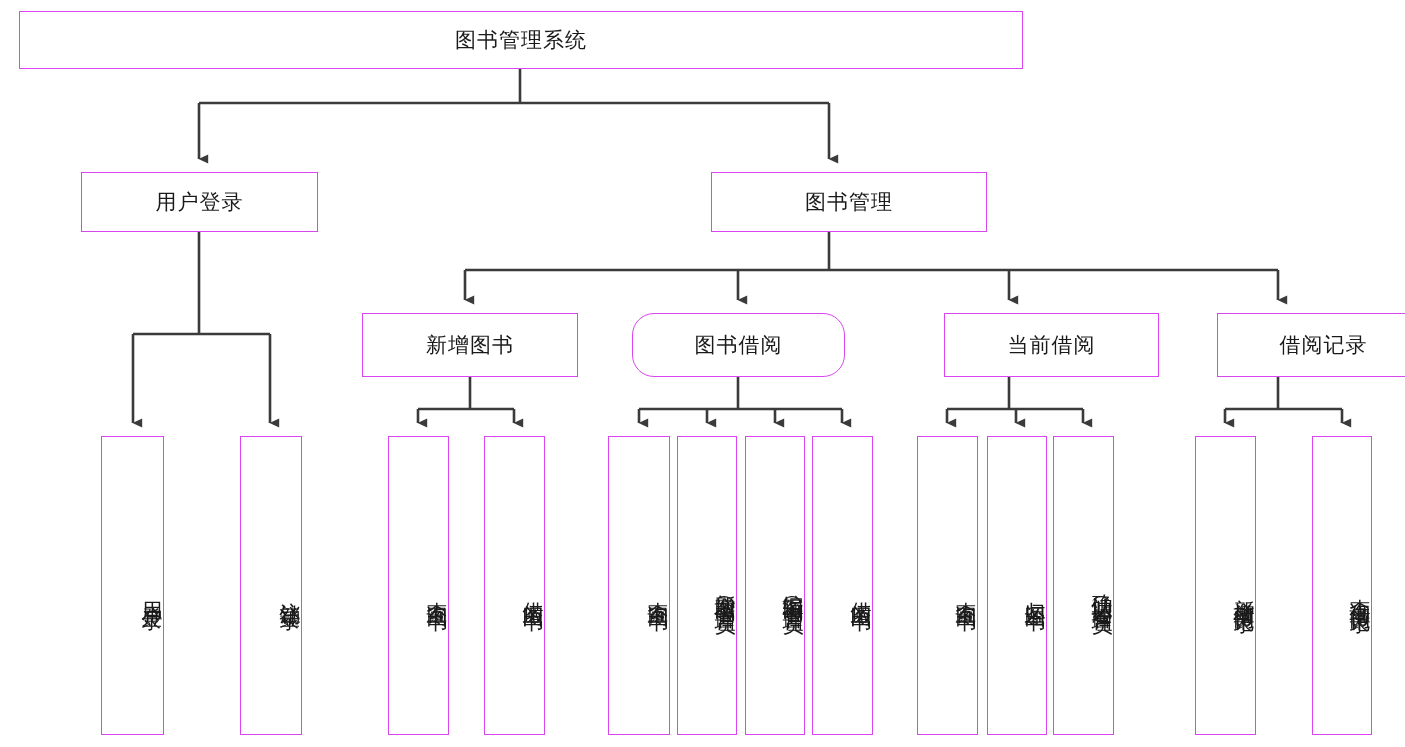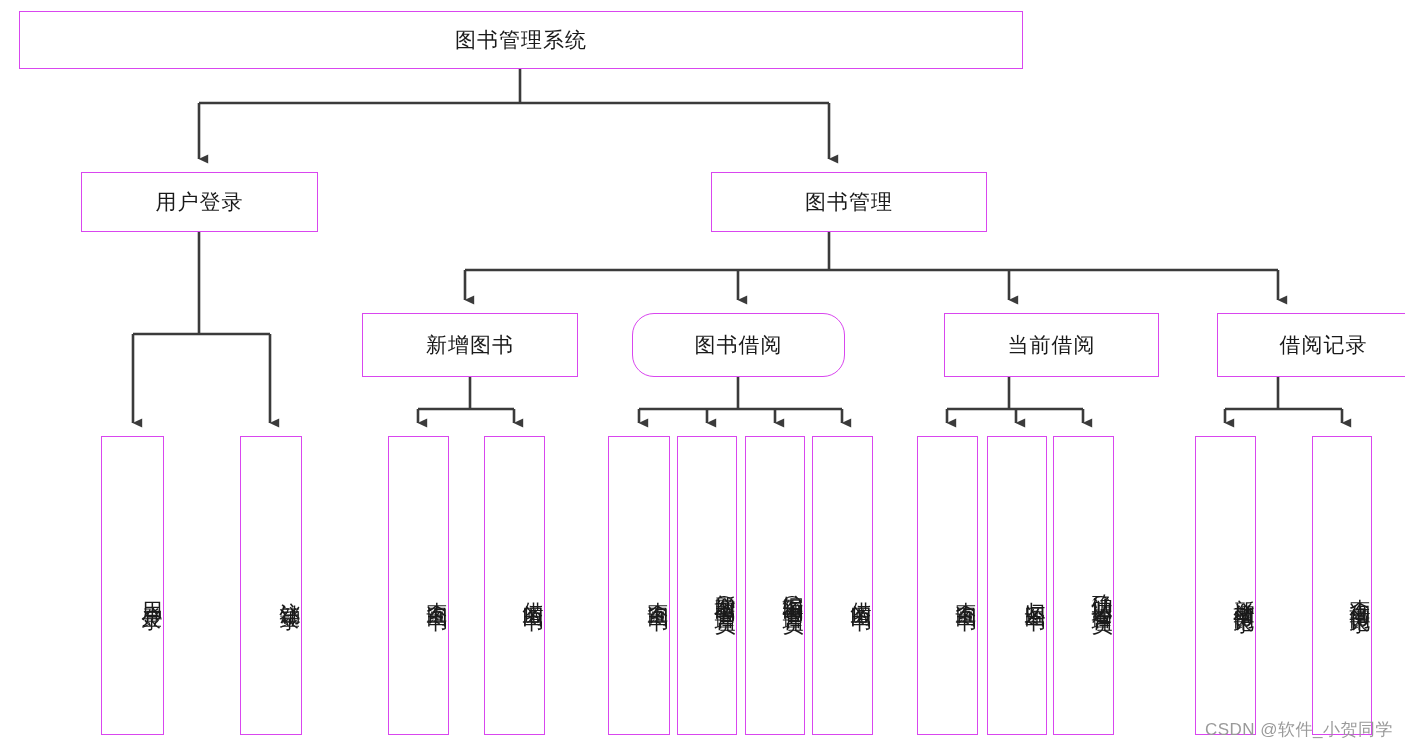--- a/index.html
+++ b/index.html
@@ -179,15 +179,14 @@
     <span class="node-label">确认归还（管理员）</span>
   </div>
 
   <div class="node vert" style="left:1195px; top:436px; width:61px; height:299px;">
     <span class="node-label">新增借阅记录</span>
   </div>
   <div class="node vert" style="left:1312px; top:436px; width:60px; height:299px;">
     <span class="node-label">查询借阅记录</span>
   </div>
 
-  <div id="watermark">CSDN @软件_小贺同学</div>
 
 </div>
 
 </body></html>

